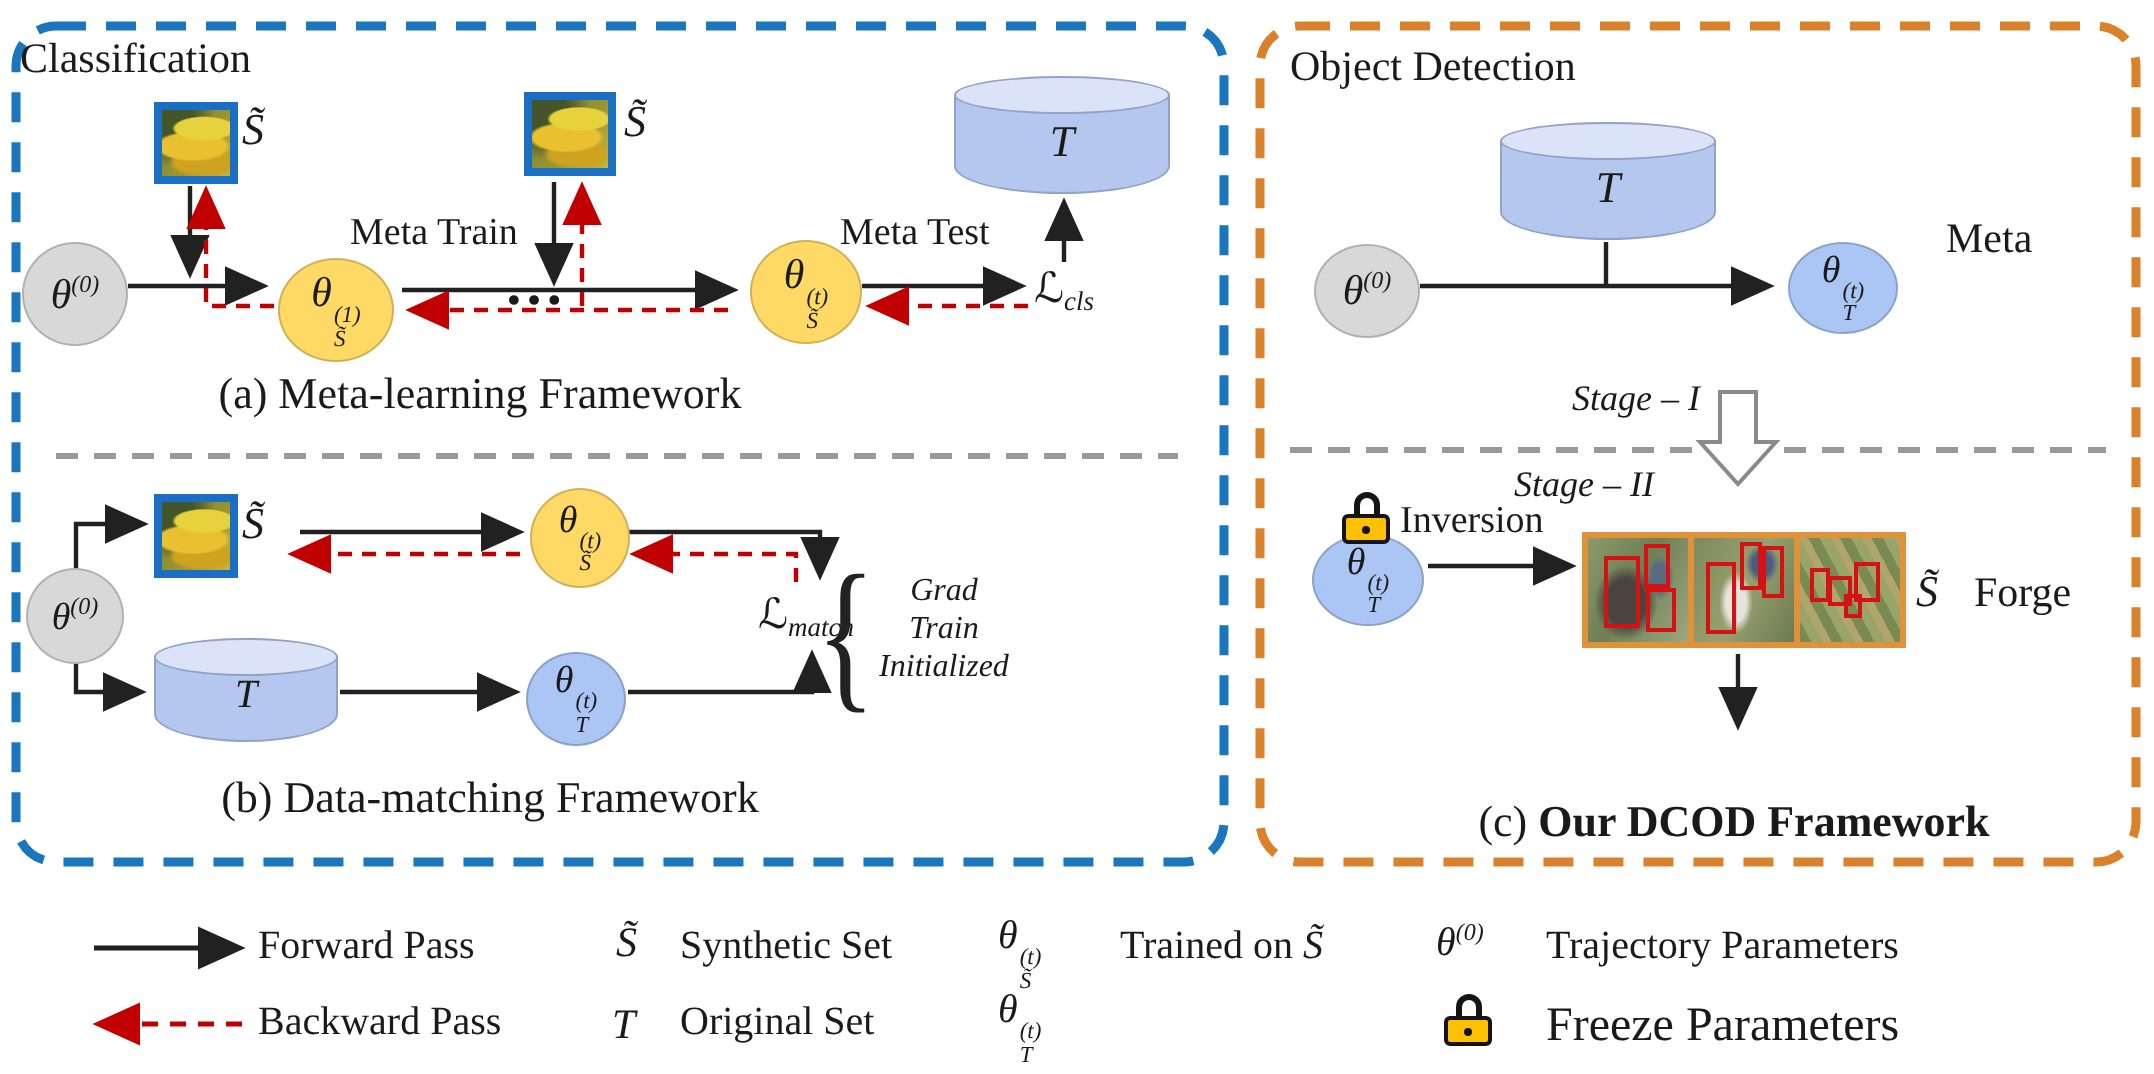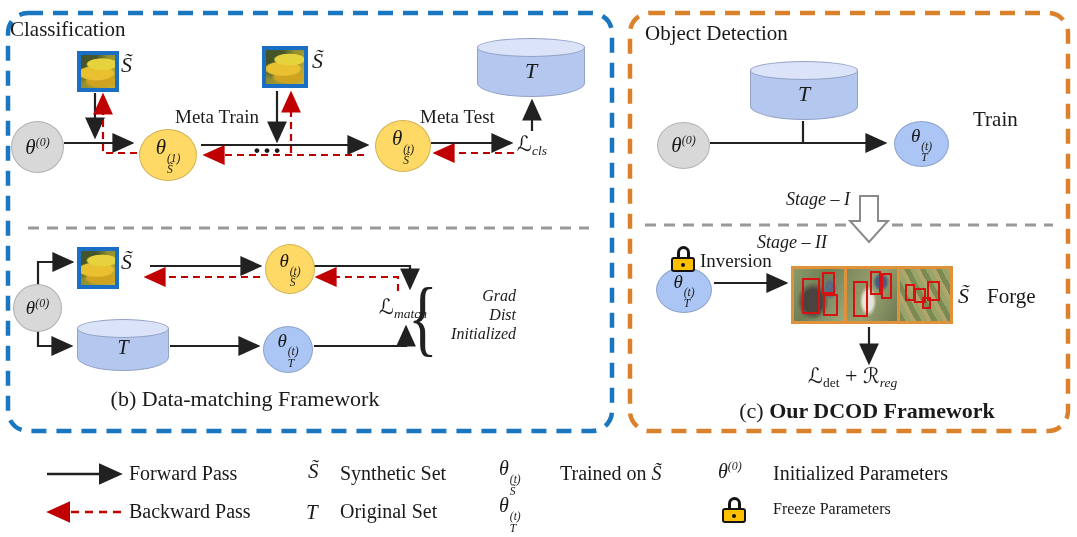--- a/index.html
+++ b/index.html
@@ -60,21 +60,21 @@
     border-radius:8px 8px 0 0;margin:0 auto;box-sizing:border-box;}
   .lock .body{position:relative;width:24px;height:15px;background:var(--lock-yellow);
     border:2px solid #141414;border-radius:3px;margin-top:-1px;box-sizing:border-box;}
   .lock .body::after{content:"";position:absolute;left:50%;top:4px;width:4px;height:4px;
     margin-left:-2px;border-radius:50%;background:#141414;}
   .brace{font-size:62px;line-height:62px;transform:scaleY(1.35);transform-origin:center;
     font-family:"Liberation Serif",serif;color:#222;z-index:2;}
   .mexpr{font-size:22px;z-index:2;}
   .mexpr .lsub{font-size:13.5px;vertical-align:-4px;}
   .dots{font-size:30px;font-weight:bold;letter-spacing:-2px;line-height:10px;z-index:2;}
-  .crit{font-style:italic;font-size:16px;line-height:19px;text-align:right;z-index:2;}
+  .crit{font-style:italic;font-size:16px;line-height:19px;text-align:center;z-index:2;}
 </style>
 </head>
 <body>
 
 <div class="canvas">
 
   <svg class="overlay" width="1077" height="537" viewBox="0 0 1077 537">
     <defs>
       <marker id="mb" markerWidth="10" markerHeight="9" refX="8" refY="4.5" orient="auto">
         <path d="M0,0 L10,4.5 L0,9 z" fill="#212121"></path>
@@ -151,20 +151,21 @@
   </div>
 
   <div class="abs layer label" style="left:175px;top:106px;">Meta Train</div>
   <div class="abs layer label" style="left:420px;top:106px;">Meta Test</div>
   <div class="abs layer dots" style="left:252px;top:138px;">…</div>
 
   <div class="abs layer mexpr" style="left:517px;top:131px;">
     <span class="scr">ℒ</span><span class="lsub ital">cls</span>
   </div>
 
+  <div class="abs layer caption" style="left:95px;top:184px;width:290px;">(a) Meta-learning Framework</div>
 
   <div class="abs circle c-gray" style="left:13px;top:284px;width:49px;height:48px;font-size:19px;">
     <span><span class="mvar">θ</span><sup class="sp">(0)</sup></span>
   </div>
   <div class="abs banana" style="left:77px;top:247px;width:42px;height:42px;"></div>
   <div class="abs layer mvar" style="left:121px;top:249px;font-size:22px;">S̃</div>
 
   <div class="abs cylinder" style="left:77px;top:319px;width:92px;height:52px;">
     <div class="cyl-body"></div>
     <div class="cyl-top"></div>
@@ -183,21 +184,21 @@
           <span class="sub">T</span>
         </span></span>
   </div>
 
   <div class="abs layer mexpr" style="left:351px;top:294px;margin-left:28px;">
     <span class="scr">ℒ</span><span class="lsub ital">match</span>
   </div>
   <div class="abs layer brace" style="left:408px;top:287px;">{</div>
   <div class="abs layer crit" style="left:428px;top:286px;width:88px;">
     <div>Grad</div>
-    <div>Dist</div>
+    <div>Train</div>
     <div>Initialized</div>
   </div>
 
   <div class="abs layer caption" style="left:105px;top:386px;width:280px;">(b) Data-matching Framework</div>
 
   <div class="abs layer title" style="left:645px;top:21px;">Object Detection</div>
 
   <div class="abs cylinder" style="left:750px;top:61px;width:108px;height:59px;">
     <div class="cyl-body"></div>
     <div class="cyl-top"></div>
@@ -206,21 +207,21 @@
 
   <div class="abs circle c-gray" style="left:657px;top:122px;width:53px;height:47px;">
     <span><span class="mvar">θ</span><sup class="sp">(0)</sup></span>
   </div>
   <div class="abs circle c-blue" style="left:894px;top:121px;width:55px;height:46px;font-size:19px;">
     <span><span class="mvar">θ</span><span class="ss">
           <span class="sup">(t)</span>
           <span class="sub">T</span>
         </span></span>
   </div>
-  <div class="abs layer" style="left:973px;top:107px;font-size:21px;">Train</div>
+  <div class="abs layer" style="left:973px;top:107px;font-size:21px;">Meta</div>
 
   <div class="abs layer ital" style="left:786px;top:189px;font-size:18px;">Stage – I</div>
   <div class="abs layer ital" style="left:757px;top:232px;font-size:18px;">Stage – II</div>
 
   <div class="abs lock" style="left:671px;top:246px;">
     <div class="shackle"></div>
     <div class="body"></div>
   </div>
   <div class="abs circle c-blue" style="left:656px;top:267px;width:56px;height:46px;font-size:19px;">
     <span><span class="mvar">θ</span><span class="ss">
@@ -244,53 +245,50 @@
     <div class="panel p3">
       <div class="bbox" style="left:5px;top:15px;width:10px;height:17px;"></div>
       <div class="bbox" style="left:14px;top:19px;width:12px;height:15px;"></div>
       <div class="bbox" style="left:27px;top:12px;width:13px;height:20px;"></div>
       <div class="bbox" style="left:22px;top:28px;width:9px;height:12px;"></div>
     </div>
   </div>
   <div class="abs layer mvar" style="left:958px;top:283px;font-size:22px;">S̃</div>
   <div class="abs layer" style="left:987px;top:284px;font-size:21px;">Forge</div>
 
-  <div class="abs layer mexpr" style="left:808px;top:363px;">
-    <span class="scr">ℒ</span><span class="lsub">det</span><span> + </span><span class="scr">ℛ</span><span class="lsub ital">reg</span>
-  </div>
 
   <div class="abs layer caption" style="left:700px;top:398px;width:334px;">
     <span>(c) </span><b>Our DCOD Framework</b>
   </div>
 
   <div class="abs layer" style="left:129px;top:462px;font-size:20px;">Forward Pass</div>
   <div class="abs layer mvar" style="left:308px;top:459px;font-size:21px;">S̃</div>
   <div class="abs layer" style="left:340px;top:462px;font-size:20px;">Synthetic Set</div>
   <div class="abs layer" style="left:499px;top:457px;font-size:20px;">
     <span class="mvar">θ</span><span class="ss">
         <span class="sup">(t)</span>
         <span class="sub">S̃</span>
       </span>
   </div>
   <div class="abs layer" style="left:560px;top:462px;font-size:20px;">
     <span>Trained on</span> <span class="mvar">S̃</span>
   </div>
   <div class="abs layer" style="left:718px;top:459px;font-size:20px;">
     <span class="mvar">θ</span><sup class="sp">(0)</sup>
   </div>
-  <div class="abs layer" style="left:773px;top:462px;font-size:20px;">Initialized Parameters</div>
+  <div class="abs layer" style="left:773px;top:462px;font-size:20px;">Trajectory Parameters</div>
 
   <div class="abs layer" style="left:129px;top:500px;font-size:20px;text-align:right;">Backward Pass</div>
   <div class="abs layer mvar" style="left:306px;top:500px;font-size:21px;">T</div>
   <div class="abs layer" style="left:340px;top:500px;font-size:20px;">Original Set</div>
   <div class="abs layer" style="left:499px;top:494px;font-size:20px;">
     <span class="mvar">θ</span><span class="ss">
         <span class="sup">(t)</span>
         <span class="sub">T</span>
       </span>
   </div>
   <div class="abs lock" style="left:722px;top:497px;">
     <div class="shackle"></div>
     <div class="body"></div>
   </div>
-  <div class="abs layer" style="left:773px;top:500px;font-size:16px;">Freeze Parameters</div>
+  <div class="abs layer" style="left:773px;top:500px;font-size:24px;">Freeze Parameters</div>
 
 </div>
 
 </body></html>

